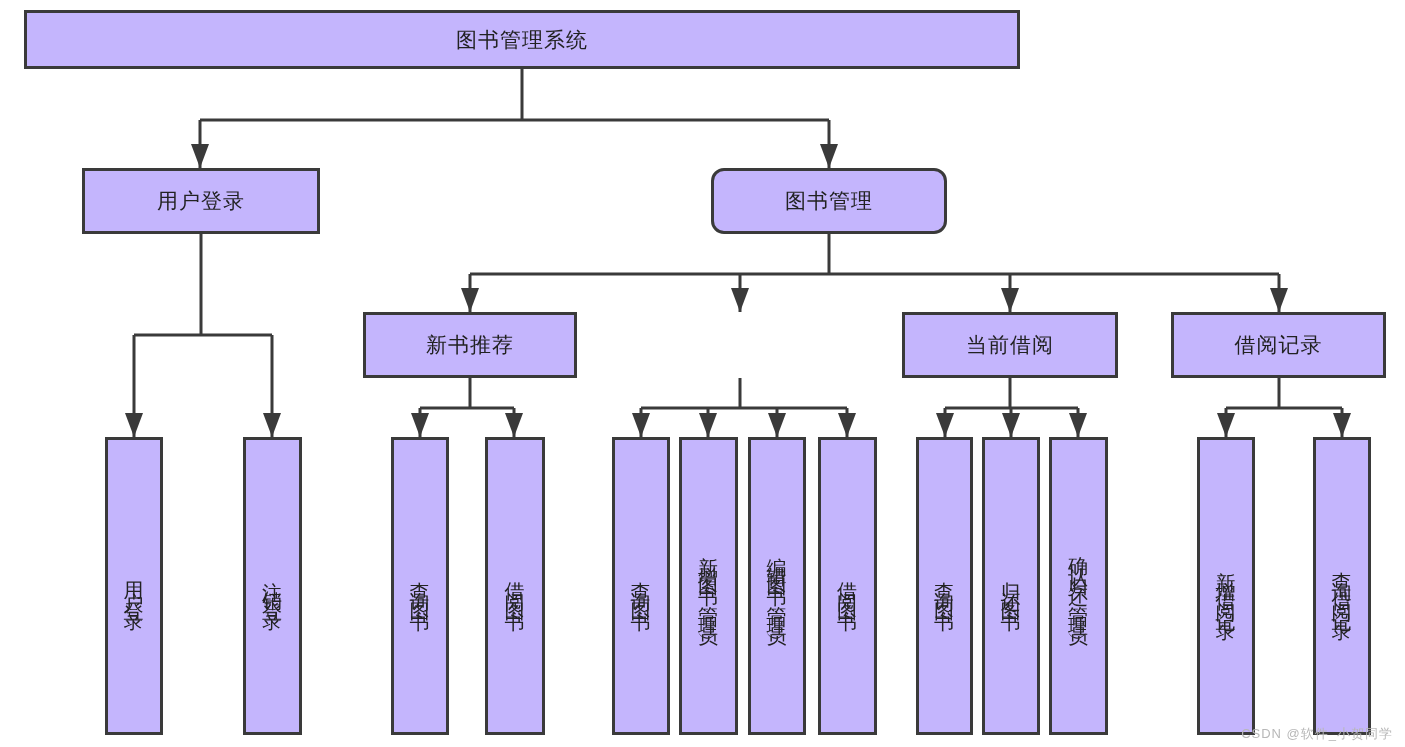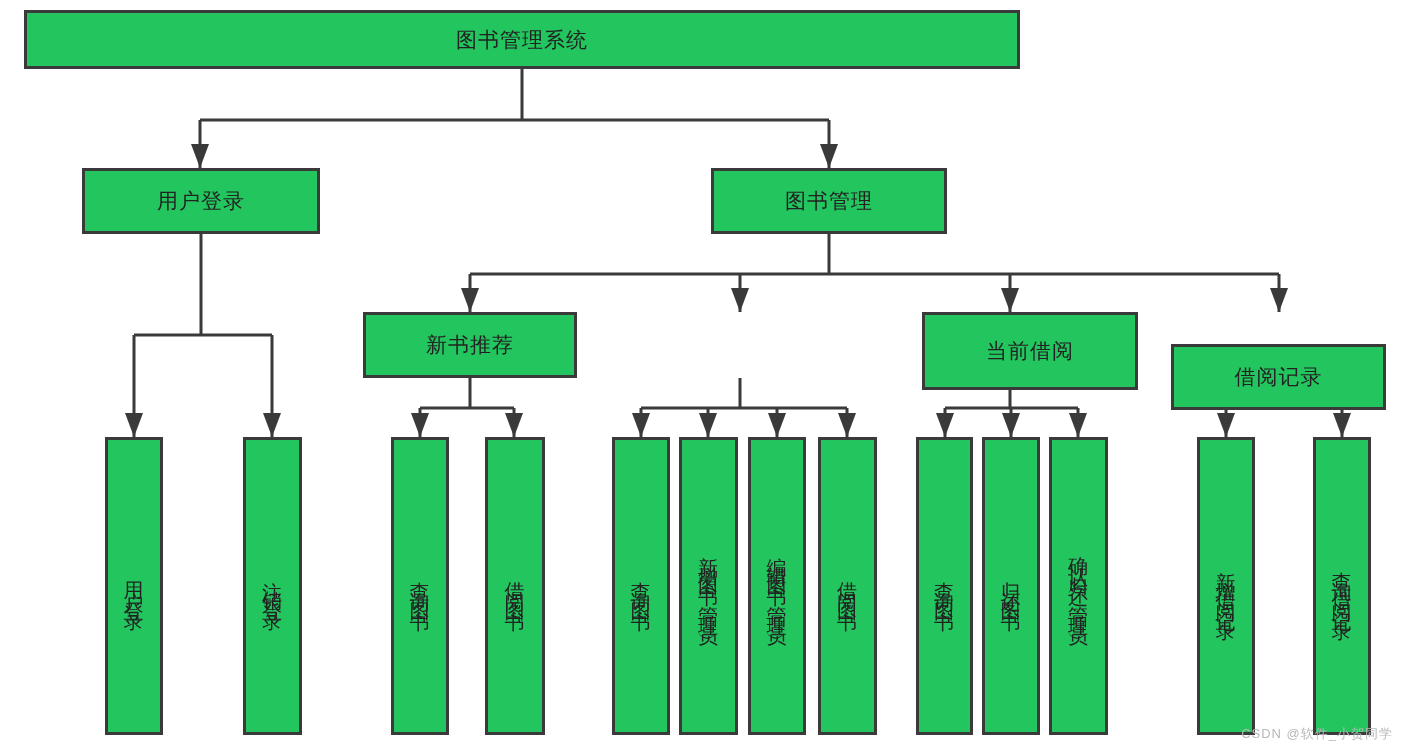--- a/index.html
+++ b/index.html
@@ -8,21 +8,21 @@
     width:1405px;height:747px;
     background:#ffffff;
     font-family:"Liberation Sans","DejaVu Sans",sans-serif;
     overflow:hidden;
   }
   svg.connectors{position:absolute;left:0;top:0;z-index:1;}
   .box{
     position:absolute;
     box-sizing:border-box;
     border:3px solid #3a3a3a;
-    background:#22c55e;
+    background:#c4b5fd;
     display:flex;
     align-items:center;
     justify-content:center;
     z-index:2;
     color:#222222;
   }
   .hlabel{
     font-size:21px;
     letter-spacing:1px;
     white-space:nowrap;
@@ -73,31 +73,31 @@
              M1333 413 L1351 413 L1342 437 Z" fill="#3a3a3a" stroke="none"></path>
   </svg>
 
   <div class="box" style="left:24px;top:10px;width:996px;height:59px;">
     <span class="hlabel">图书管理系统</span>
   </div>
 
   <div class="box" style="left:82px;top:168px;width:238px;height:66px;">
     <span class="hlabel">用户登录</span>
   </div>
-  <div class="box" style="left:711px;top:168px;width:236px;height:66px;">
+  <div class="box" style="left:711px;top:168px;width:236px;height:66px;border-radius:13px;">
     <span class="hlabel">图书管理</span>
   </div>
 
   <div class="box" style="left:363px;top:312px;width:214px;height:66px;text-align:right;">
     <span class="hlabel">新书推荐</span>
   </div>
-  <div class="box" style="left:902px;top:312px;width:216px;height:78px;margin-left:20px;">
+  <div class="box" style="left:902px;top:312px;width:216px;height:66px;">
     <span class="hlabel">当前借阅</span>
   </div>
-  <div class="box" style="left:1171px;top:312px;width:215px;height:66px;margin-top:32px;">
+  <div class="box" style="left:1171px;top:312px;width:215px;height:66px;">
     <span class="hlabel">借阅记录</span>
   </div>
 
   <div class="box leaf" style="left:105px;top:437px;width:58px;height:298px;">
     <span>用户登录</span>
   </div>
   <div class="box leaf" style="left:243px;top:437px;width:59px;height:298px;">
     <span>注销登录</span>
   </div>
 

